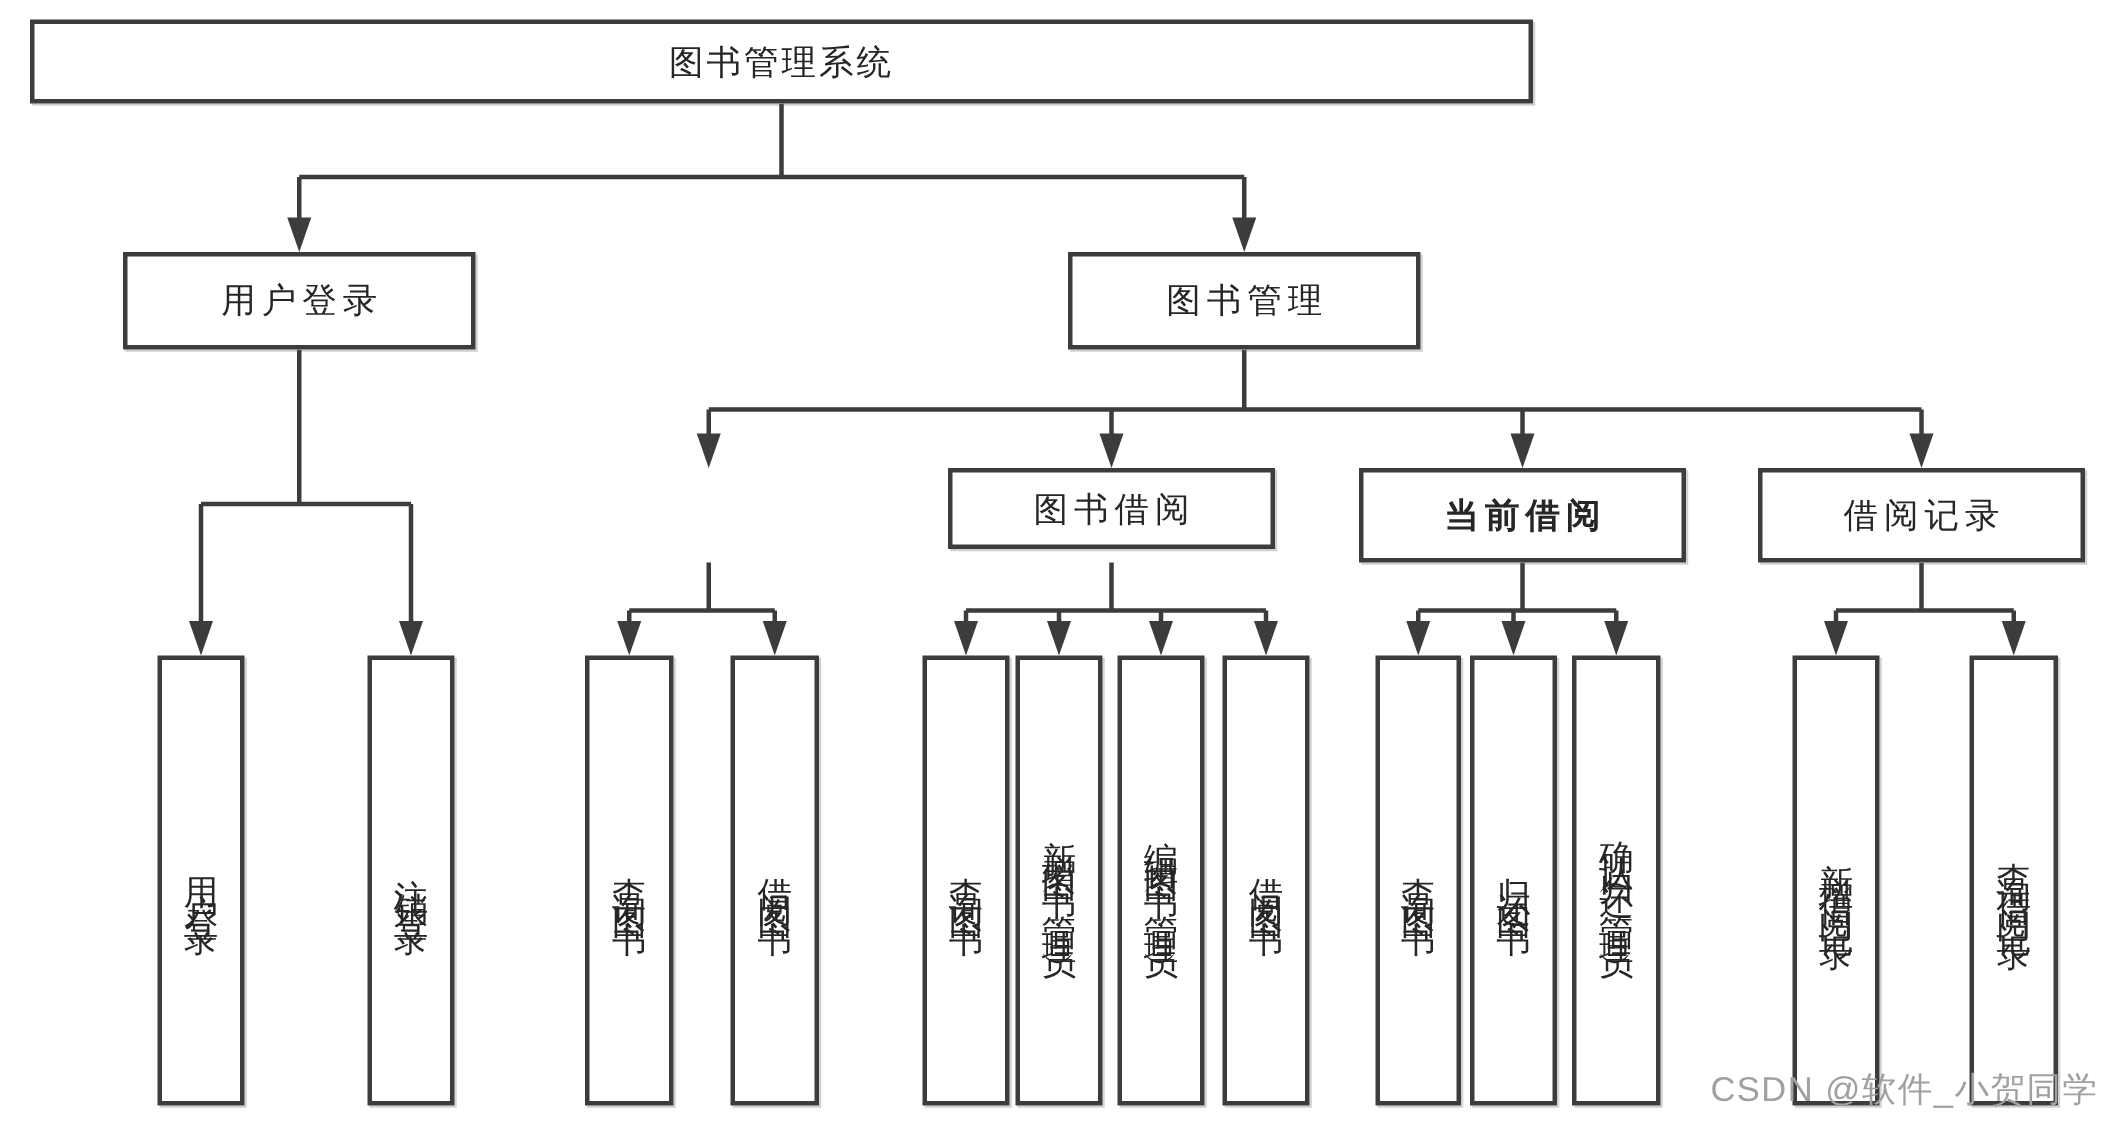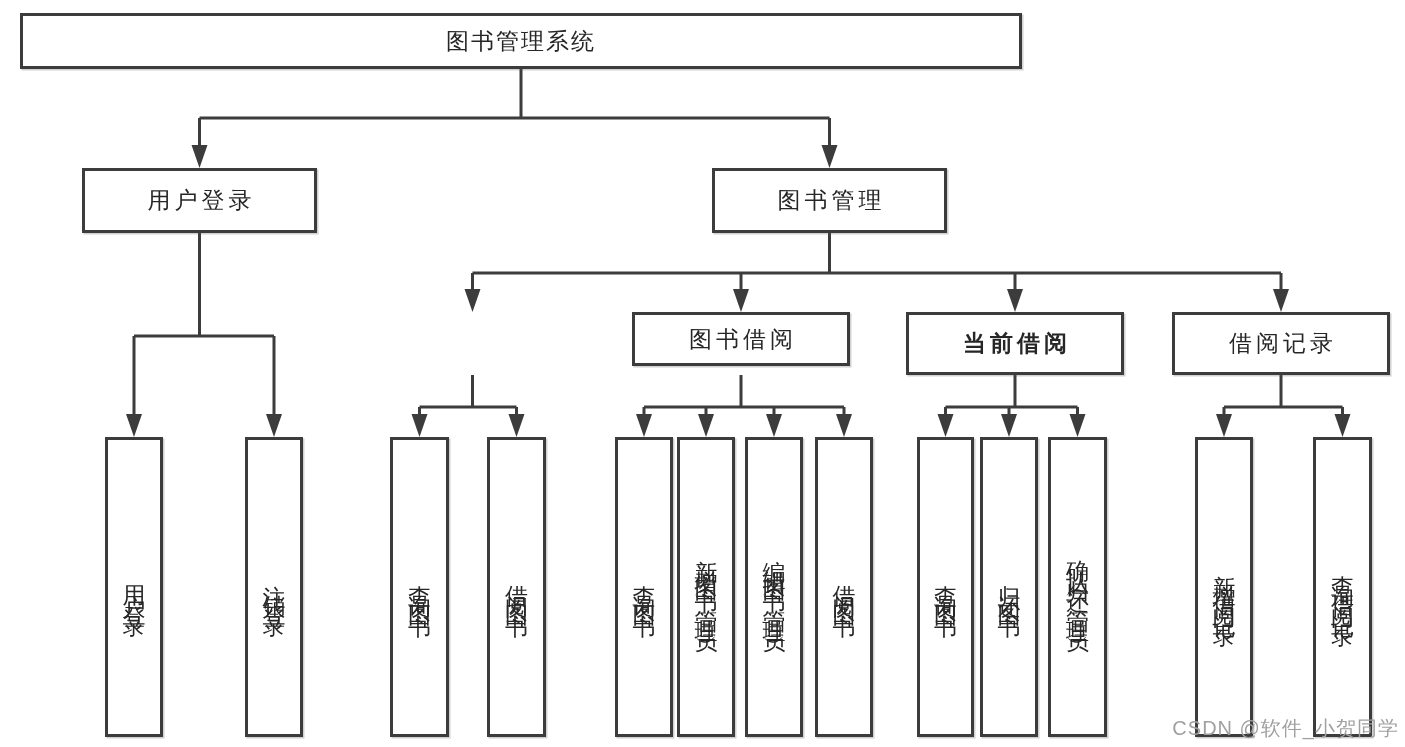--- a/index.html
+++ b/index.html
@@ -27,21 +27,21 @@
   .vbox span{
     writing-mode:vertical-rl;
     text-orientation:mixed;
     font-size:23px;
     letter-spacing:10px;
     line-height:1;
     white-space:nowrap;
   }
   #watermark{
     position:absolute;right:6px;bottom:5px;
-    font-size:20px;
+    font-size:23px;
     color:var(--watermark,#a0a0a0);
     letter-spacing:1px;
     z-index:10;
     margin-top:44px;
   }
 </style>
 </head>
 <body>
 
 <div id="canvas" style="--line: #3c3c3c; --text: #262626; --bg: #ffffff; --watermark: #a0a0a0;">

